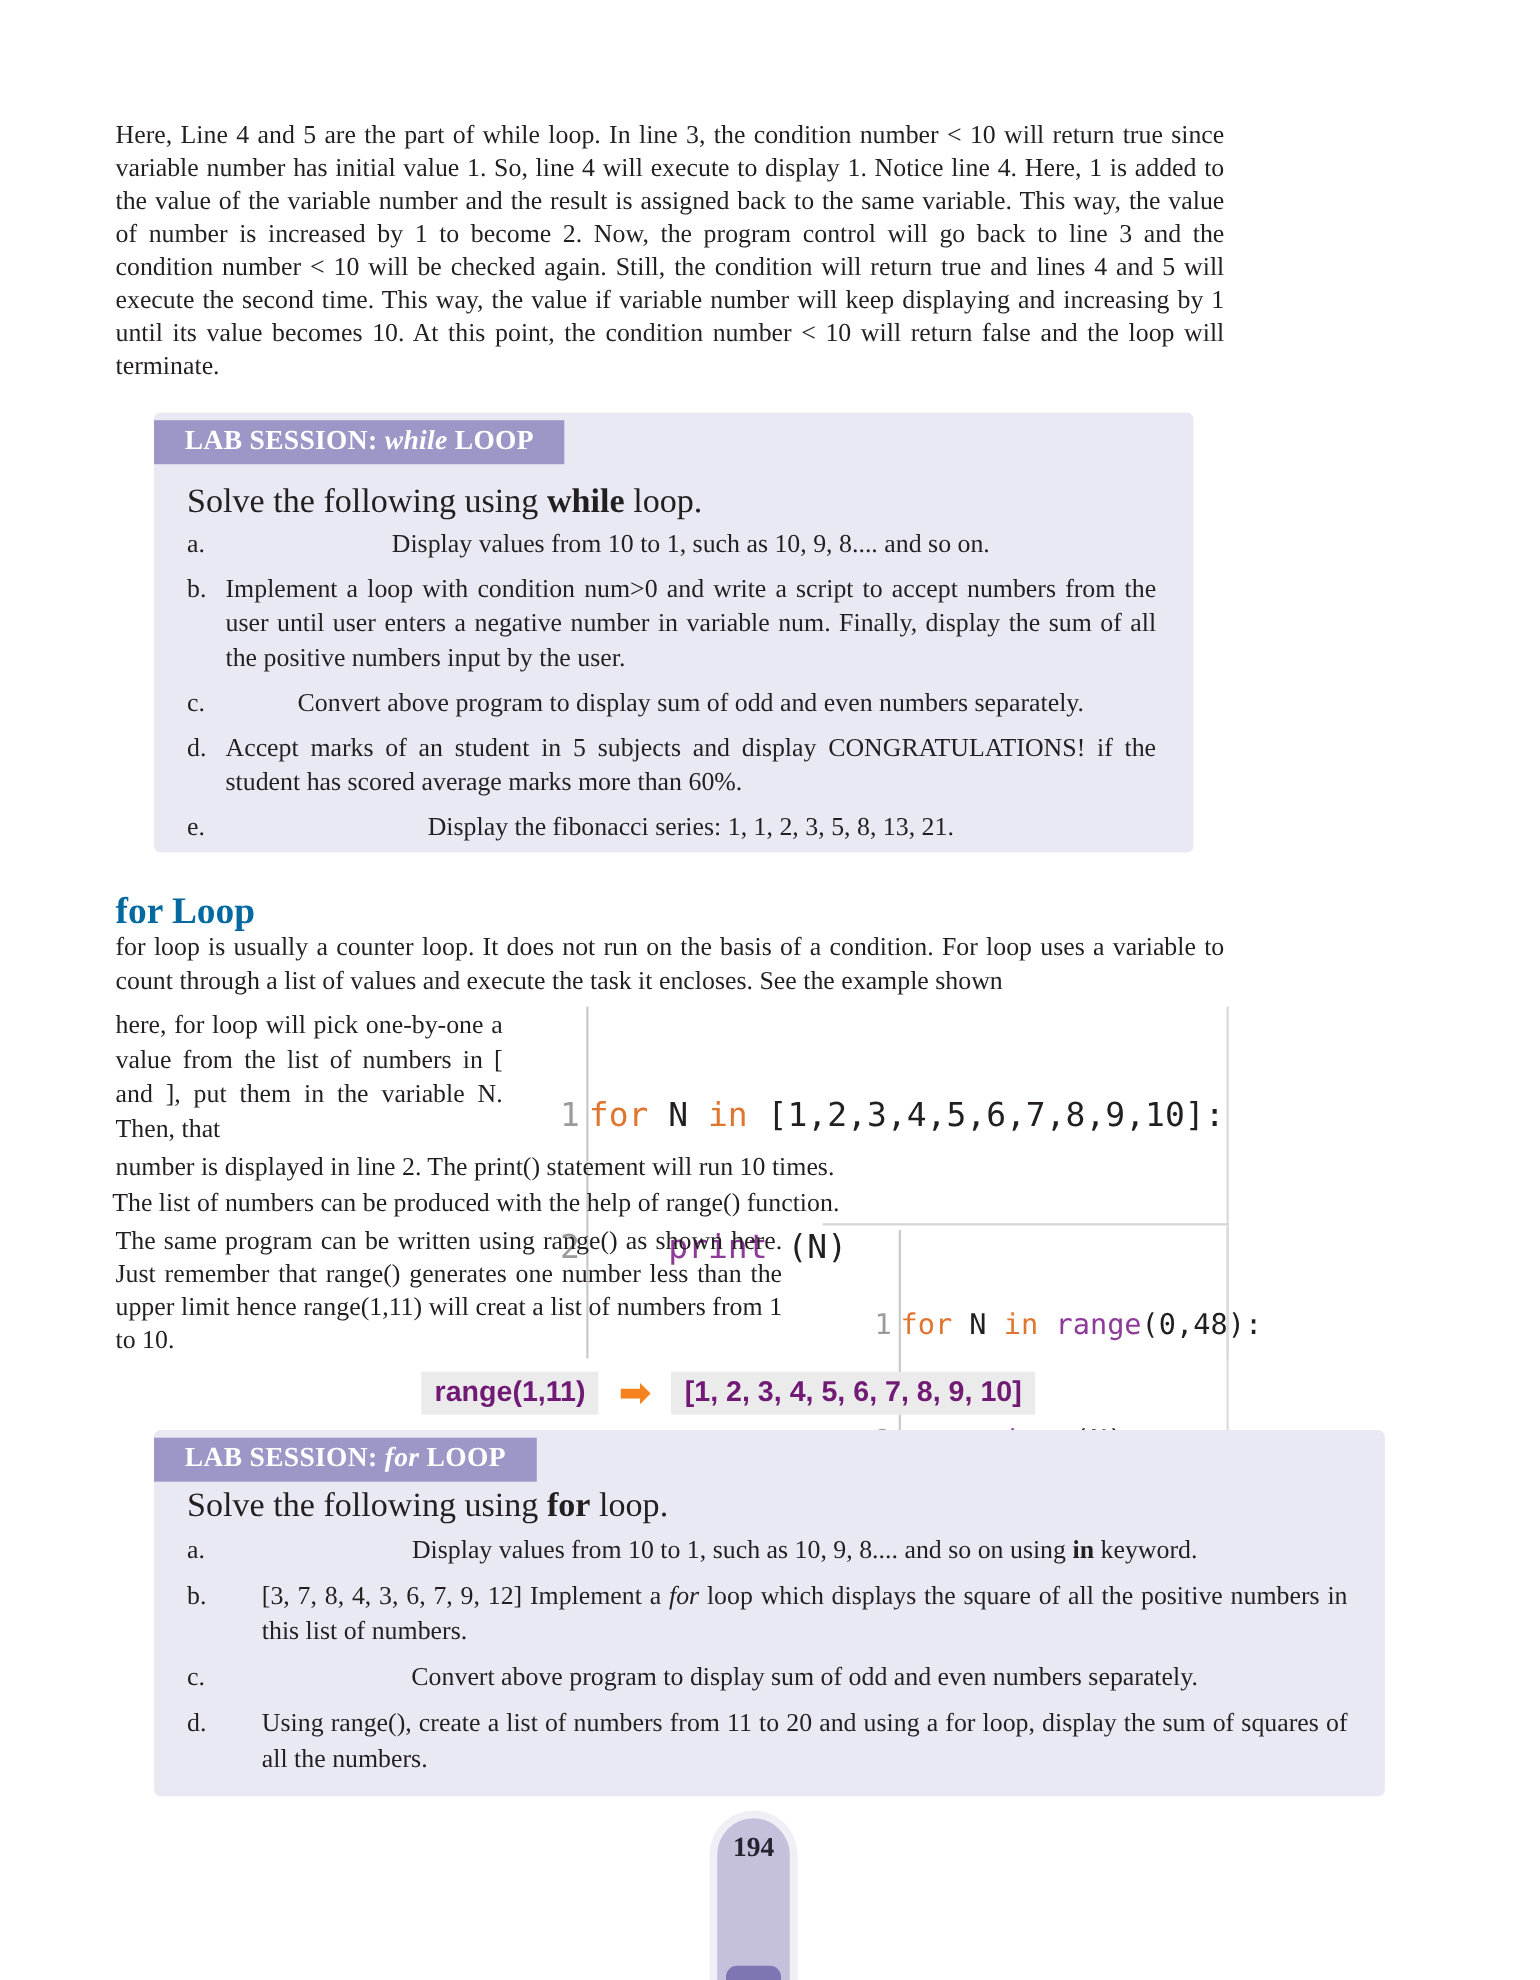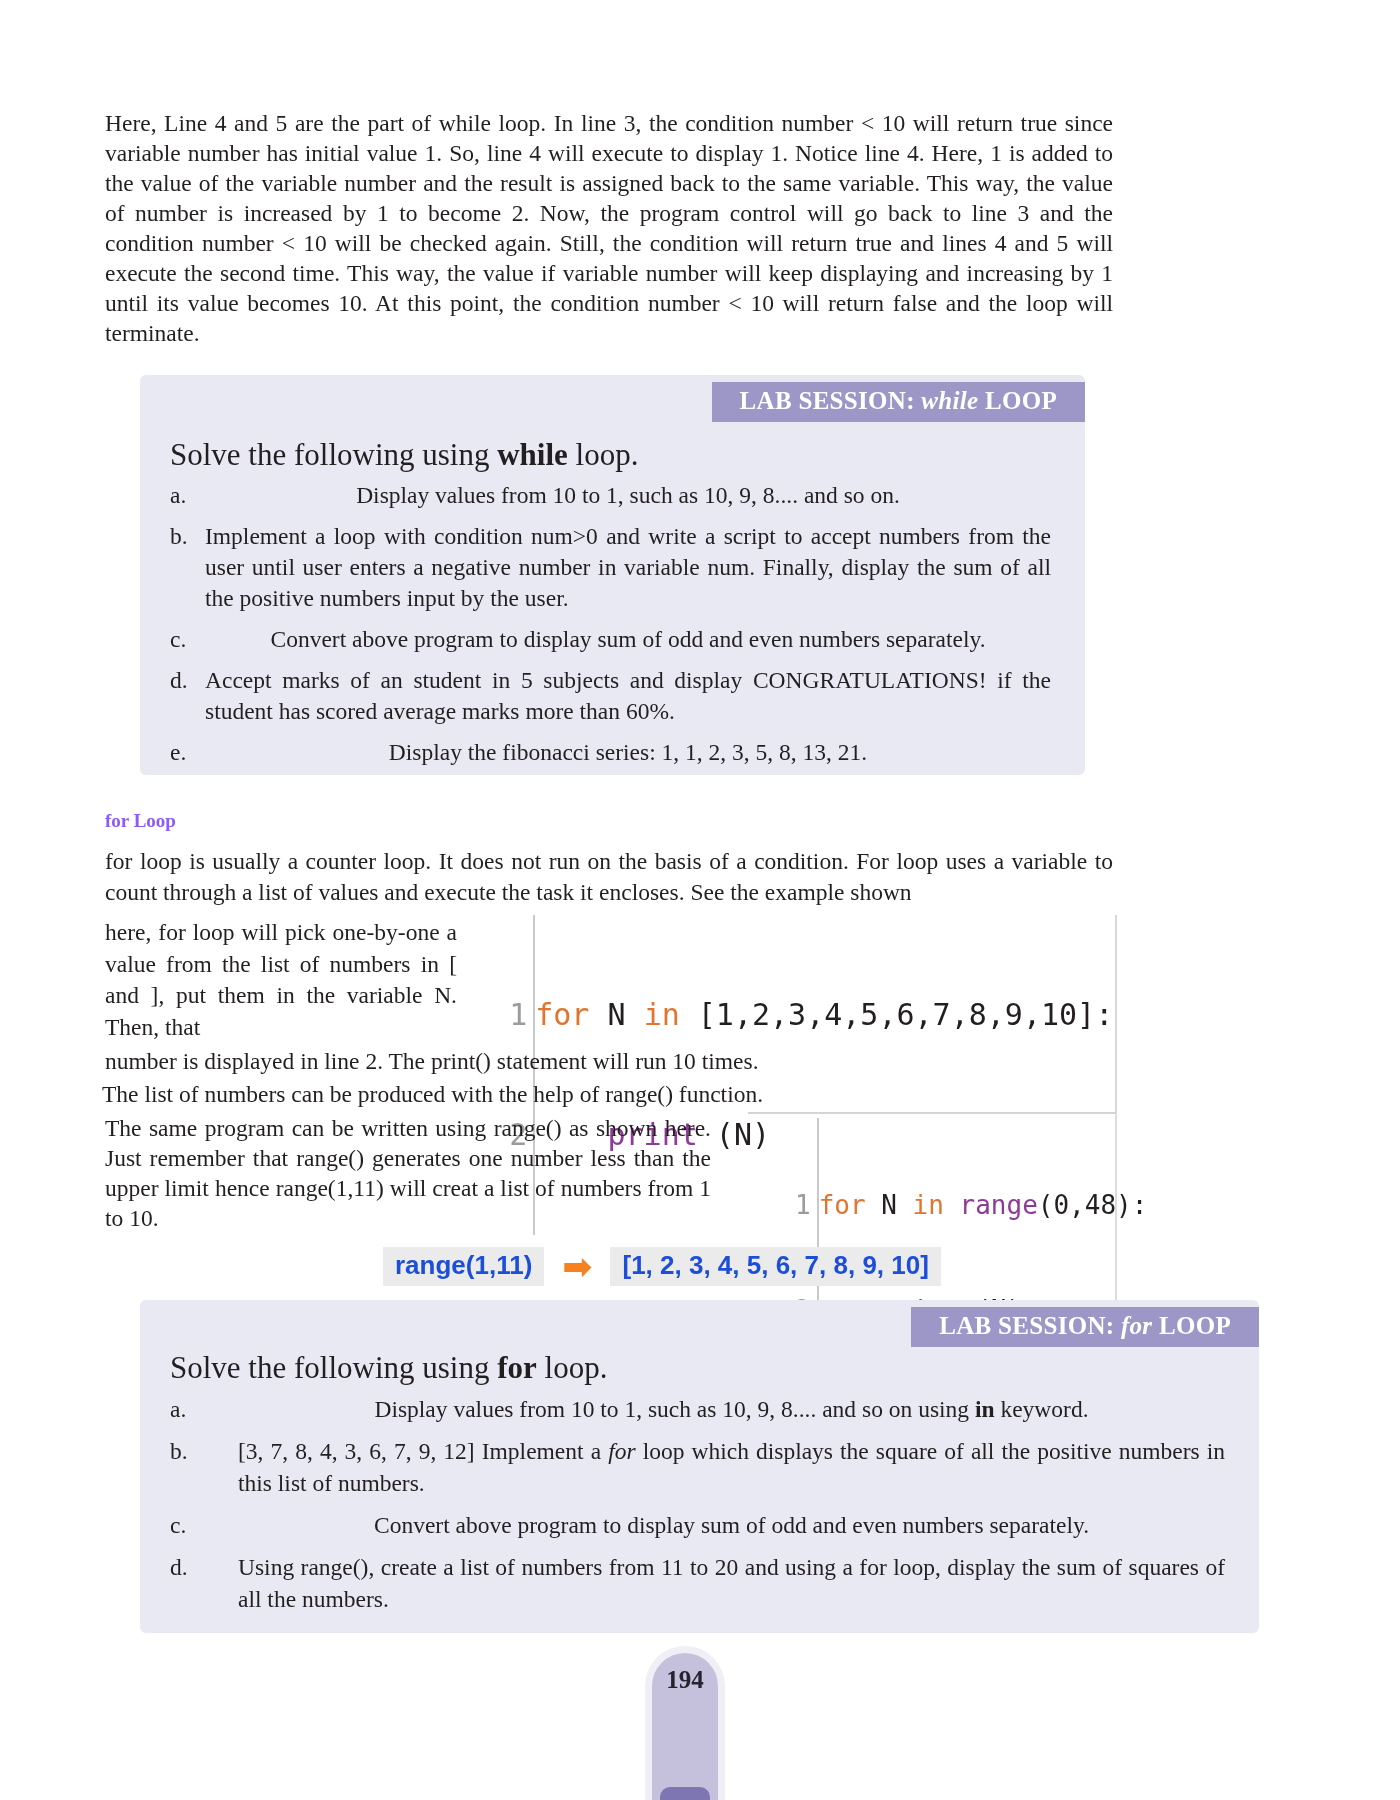--- a/index.html
+++ b/index.html
@@ -10,41 +10,41 @@
   }
   
   .intro {
     position:absolute; left:105px; top:84px; width:1008px;
     font-size:23.5px; line-height:30px; text-align:justify;
   }
   
   .lab-box { position:absolute; background:#e9e9f4; border-radius:6px; }
   .lab-while { left:140px; top:375px; width:945px; height:400px; }
   .lab-for   { left:140px; top:1300px; width:1119px; height:333px; }
-  .lab-header-wrap { position:absolute; top:7px; left:0; right:0; text-align:right; }
+  .lab-header-wrap { position:absolute; top:7px; left:0; right:0; text-align:left; }
   .lab-header {
     display:inline-block; background:#9d97c7; color:#ffffff;
     font-weight:bold; font-size:25px; padding:5px 28px 7px 28px;
     letter-spacing:0.3px;
   }
   .lab-header .kw-it { font-style:italic; }
   .lab-content { position:absolute; left:30px; right:34px; }
   .lab-while .lab-content { top:64px; }
   .lab-for   .lab-content { top:52px; }
   .solve-line { font-size:31px; line-height:31px; margin-bottom:10px; }
   .li { display:flex; font-size:23.5px; line-height:31px; margin-bottom:10px; }
   .lab-for .li { line-height:32px; }
   .li-letter { flex:0 0 35px; }
   .lab-for .li-letter { flex:0 0 68px; }
   .li-text { flex:1; text-align:justify; }
   .li-text.single { text-align:center; }
   
   .for-heading {
     position:absolute; left:105px; top:810px;
-    color:#8b5cf6; font-size:19px; font-weight:bold;
+    color:#0369a1; font-size:34px; font-weight:bold;
   }
   .for-para-full {
     position:absolute; left:105px; top:846px; width:1008px;
     font-size:23.5px; line-height:31px; text-align:justify;
   }
   .for-para-narrow {
     position:absolute; left:105px; top:917px; width:352px;
     font-size:23.5px; line-height:31.5px; text-align:justify;
   }
   .line-print {
@@ -73,21 +73,21 @@
   .code-2 .nums { flex:0 0 22px; }
   .codes { flex:1; }
   .kw { color:#e0752f; }
   .fn { color:#8e3a98; }
   
   .range-demo {
     position:absolute; left:383px; top:1247px;
     display:flex; align-items:center;
     font-family:"Liberation Sans", sans-serif; font-weight:bold; font-size:26px;
   }
-  .range-chip { background:#ebebeb; padding:3px 12px 5px 12px; color:#1d4ed8; }
+  .range-chip { background:#ebebeb; padding:3px 12px 5px 12px; color:#701a75; }
   .arrow-icon {
     color:#f5821f; font-size:36px; line-height:36px; margin:0 18px;
     font-family:"DejaVu Sans", sans-serif;
   }
   
   .page-tab-outer {
     position:absolute; left:645px; top:1646px; width:80px; height:154px;
     background:#f0eff6; border-radius:40px 40px 0 0;
   }
   .page-tab-inner {

